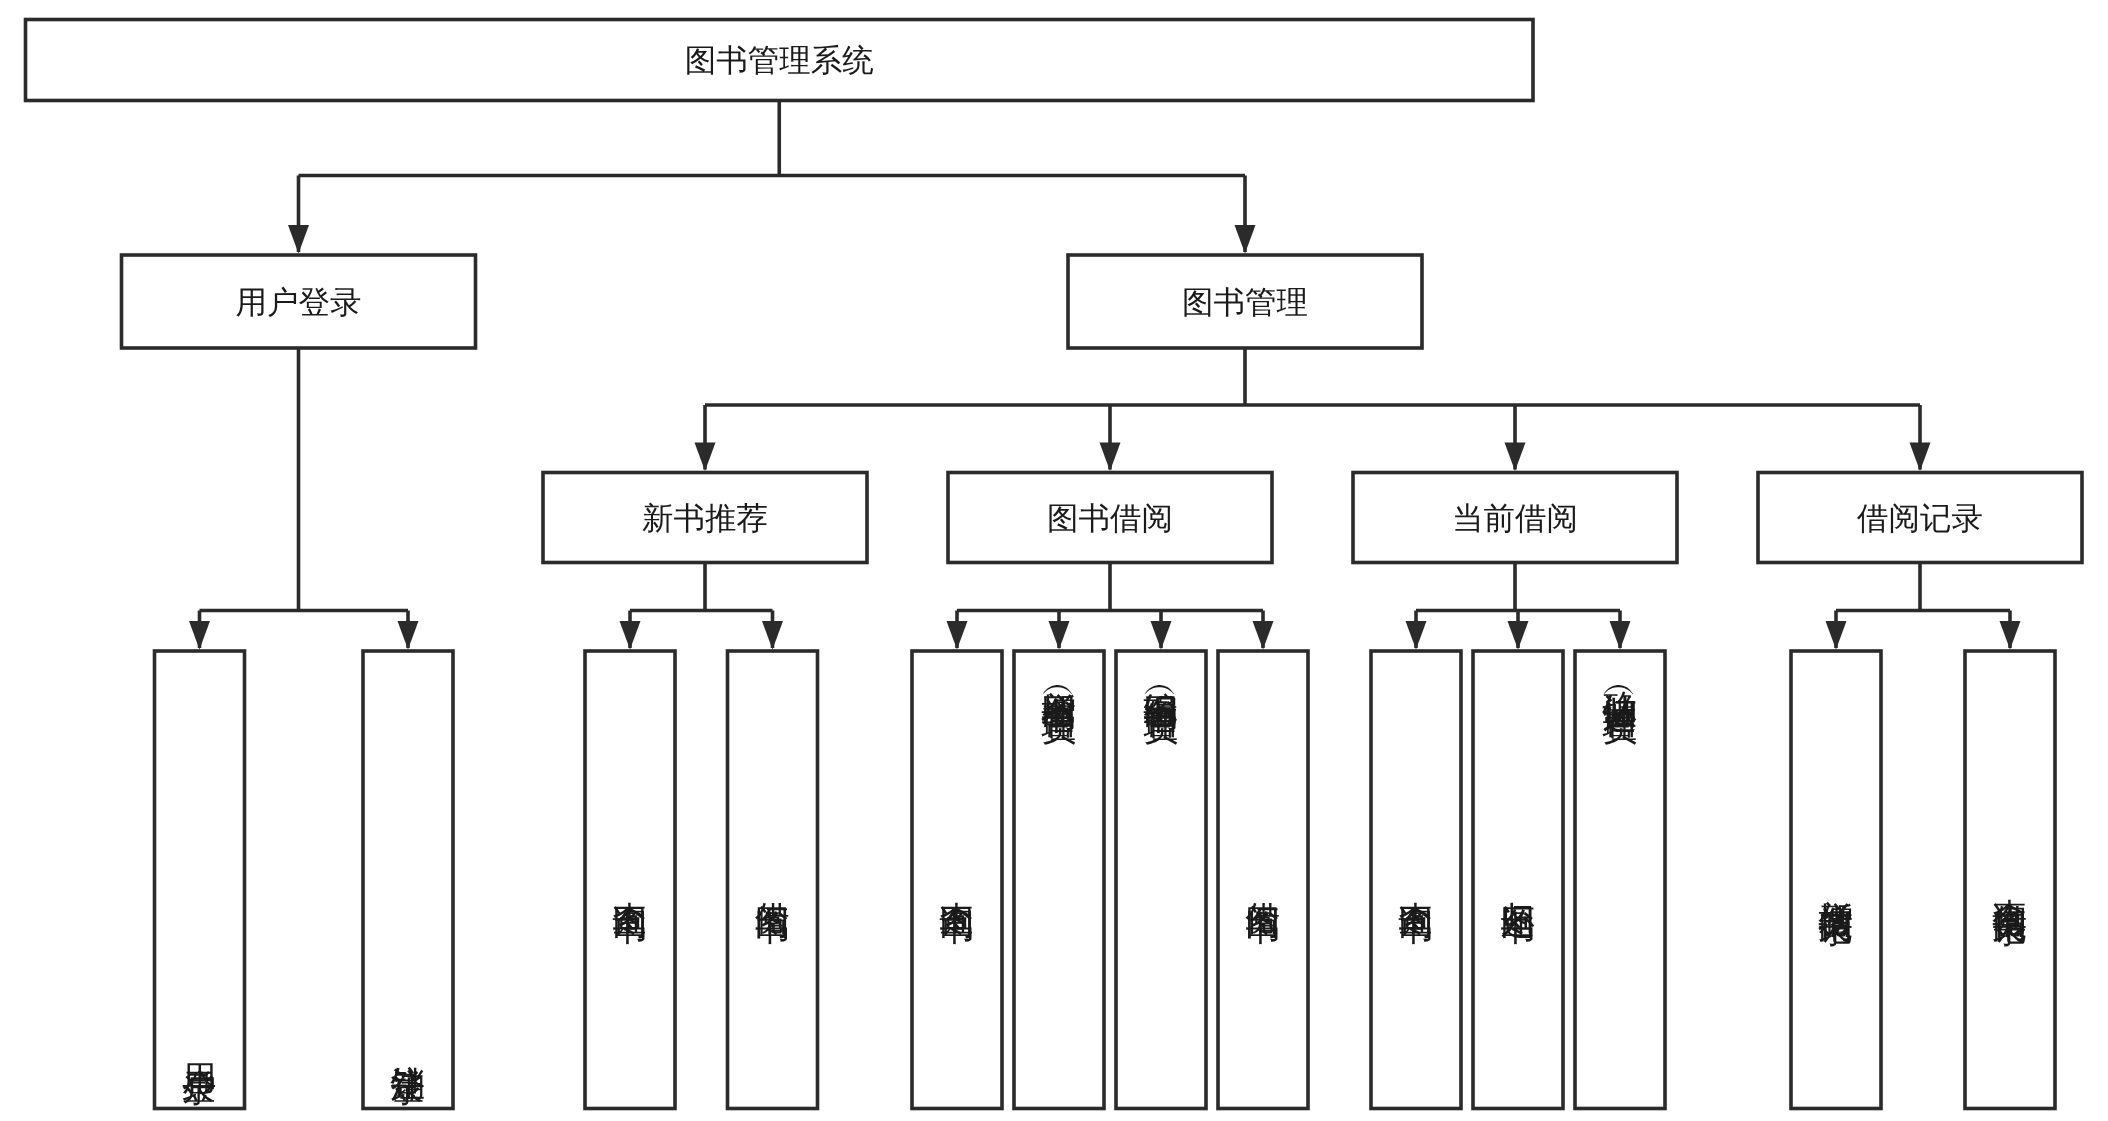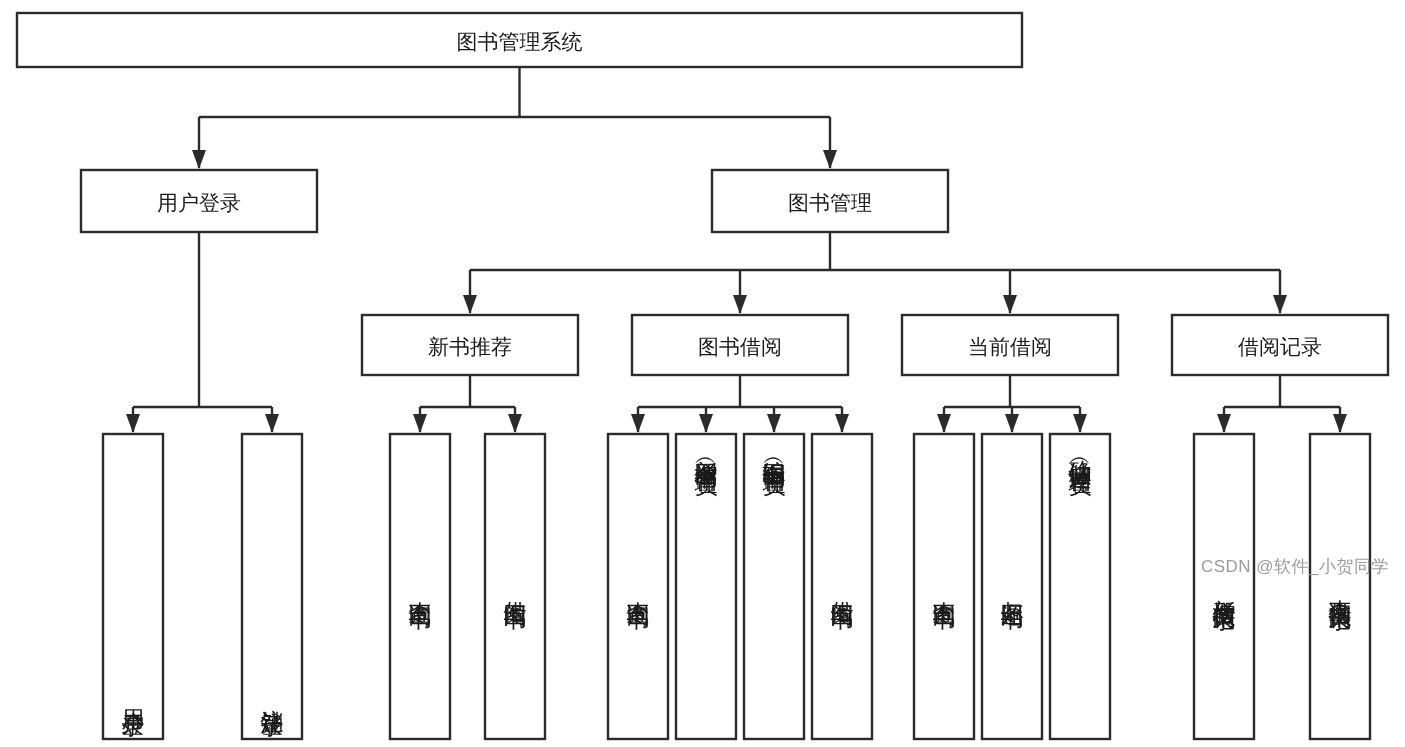--- a/index.html
+++ b/index.html
@@ -205,14 +205,13 @@
         <span class="leaf-label">确认归还（管理员）</span>
       </div>
       <div class="leaf-label-wrap" style="left: 1194px; top: 434px; width: 60px; height: 305px; align-items: center; padding-top: 0px; padding-bottom: 0px; box-sizing: border-box;">
         <span class="leaf-label">新增借阅记录</span>
       </div>
       <div class="leaf-label-wrap" style="left: 1310px; top: 434px; width: 60px; height: 305px; align-items: center; padding-top: 0px; padding-bottom: 0px; box-sizing: border-box;">
         <span class="leaf-label">查询借阅记录</span>
       </div>
     </div>
 
-  <div class="watermark">CSDN @软件_小贺同学</div>
 </div>
 
 </body></html>

